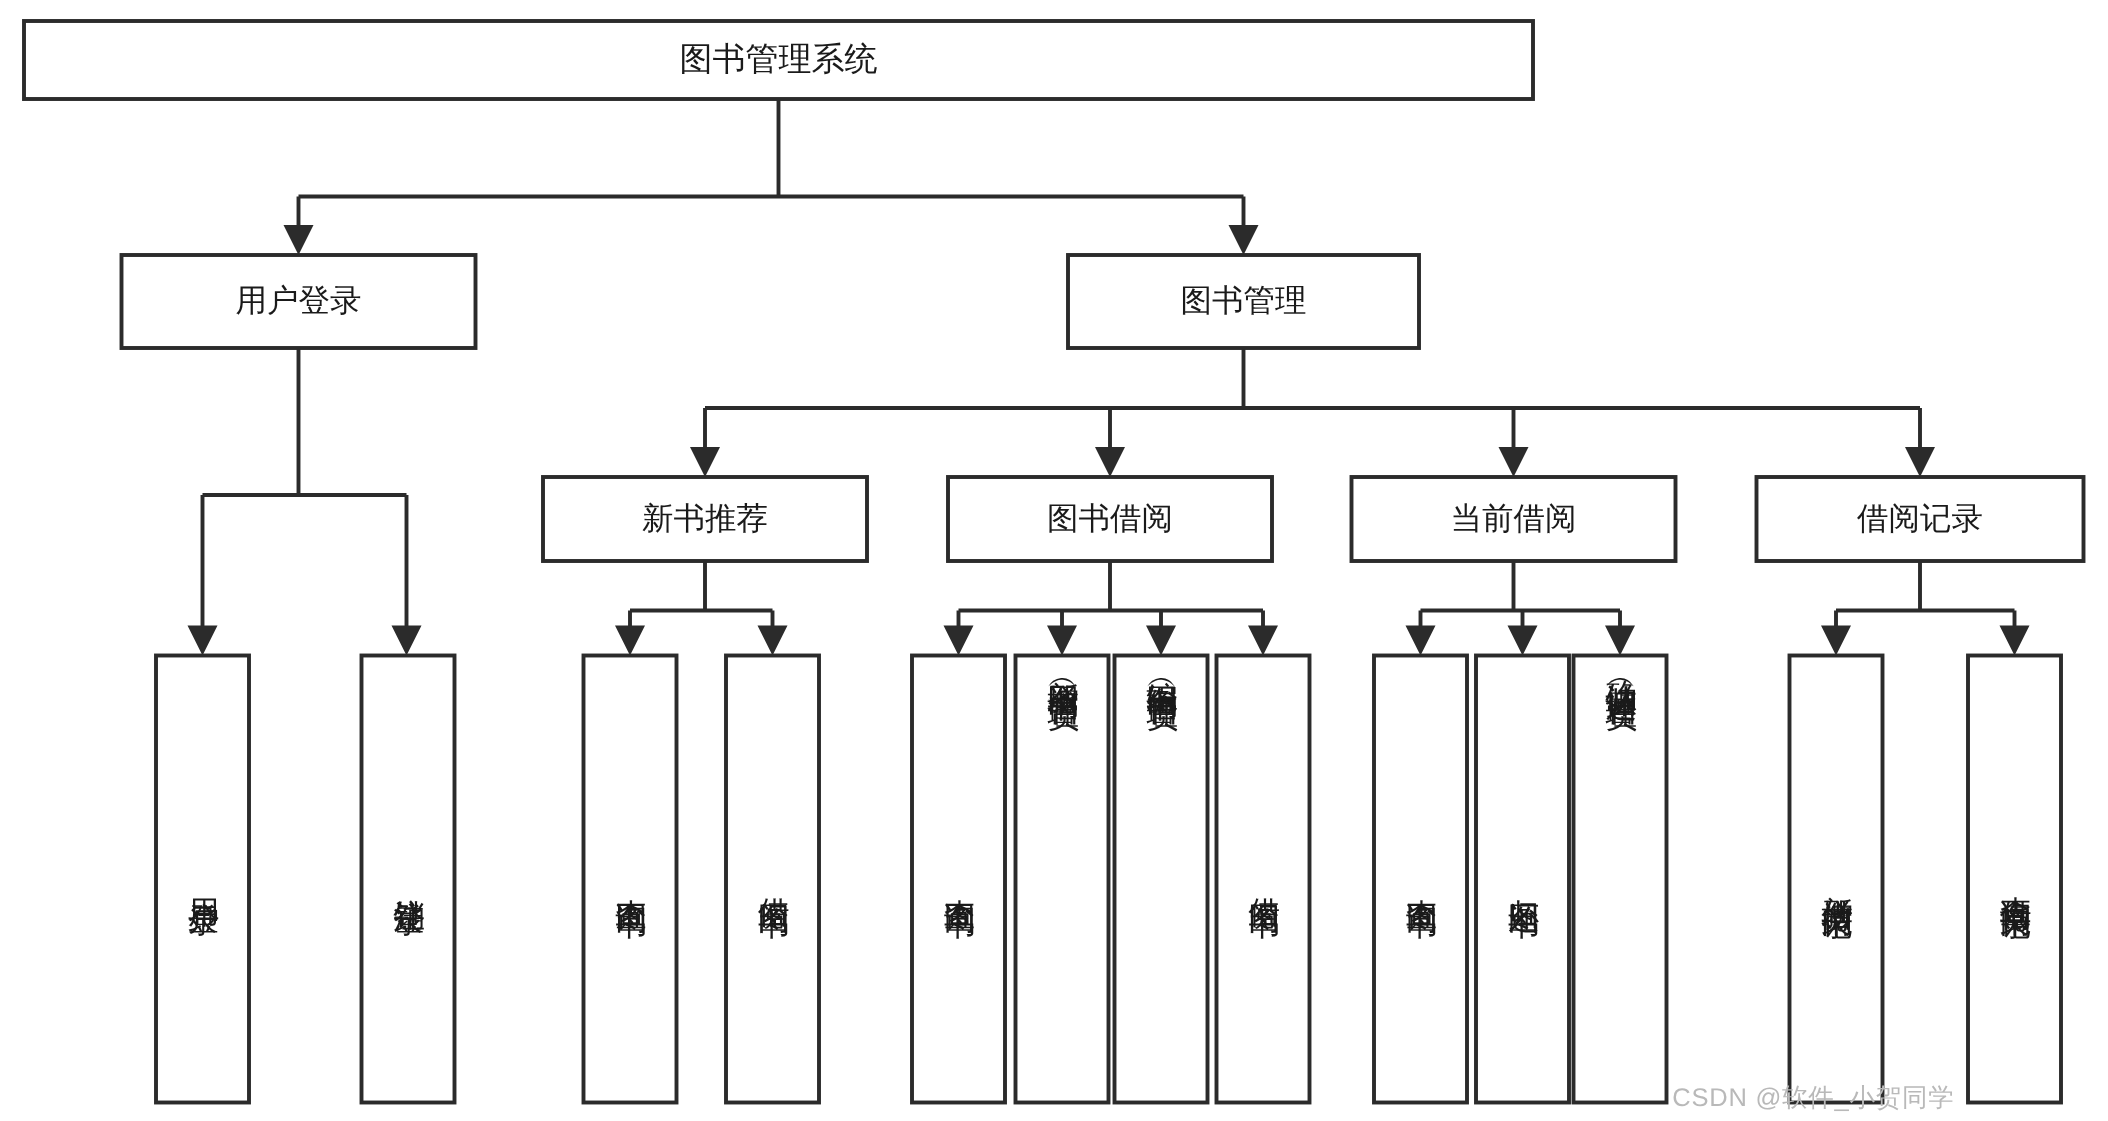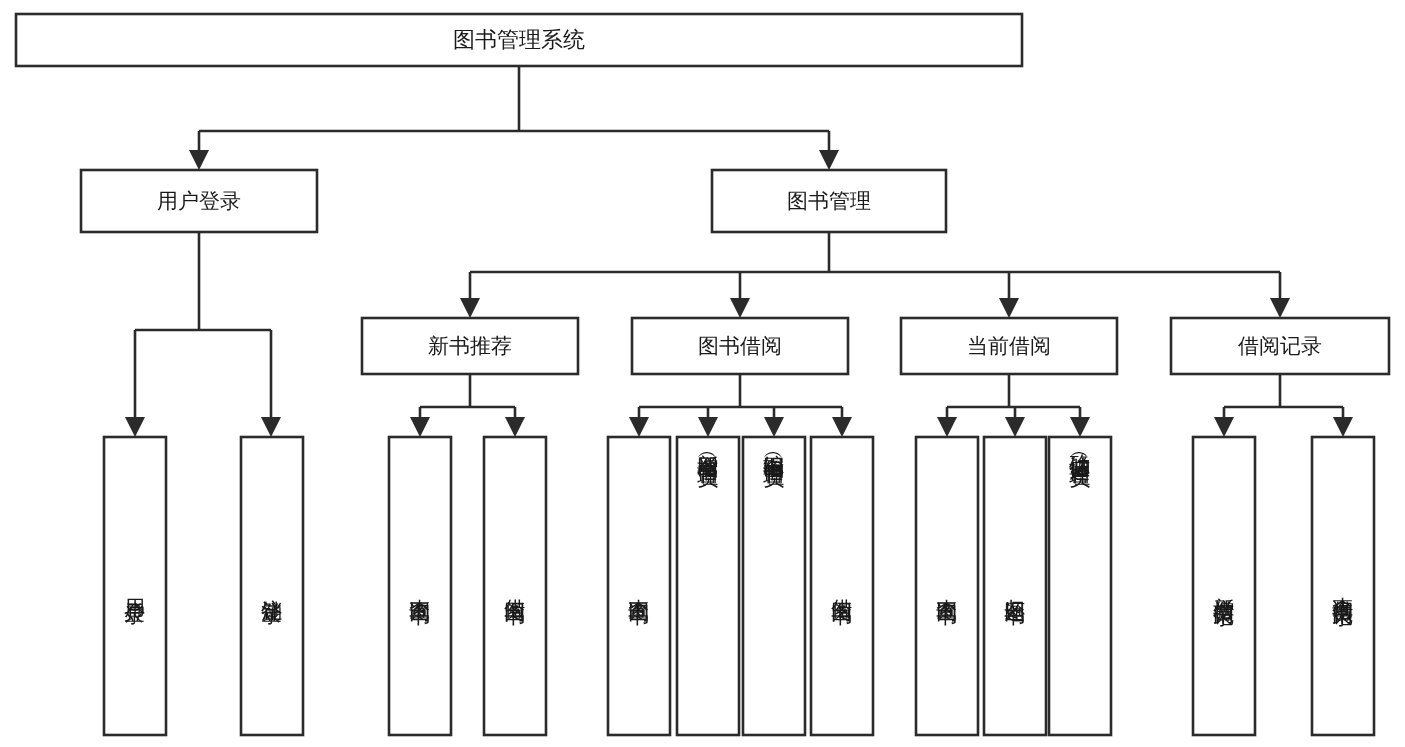--- a/index.html
+++ b/index.html
@@ -249,14 +249,15 @@
     <span class="leaf-label">确认归还（管理员）</span>
   </div>
 
   <div class="leaf-label-wrap" style="left:1193px; top:437px; width:62px; height:298px;">
     <span class="leaf-label">新增借阅记录</span>
   </div>
   <div class="leaf-label-wrap" style="left:1312px; top:437px; width:62px; height:298px;">
     <span class="leaf-label">查询借阅记录</span>
   </div>
 
+  <div class="watermark">CSDN @软件_小贺同学</div>
 
 </div>
 
 </body></html>

